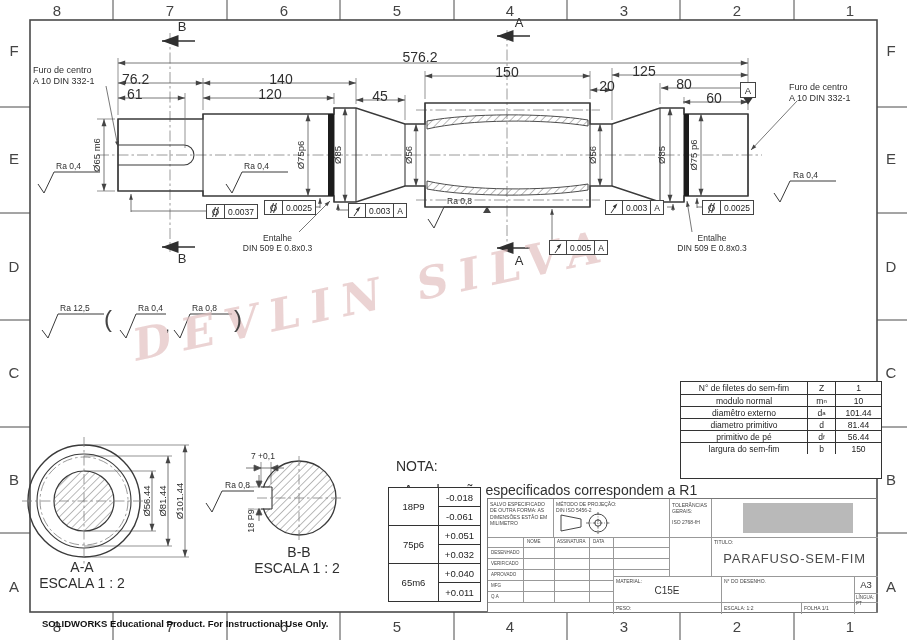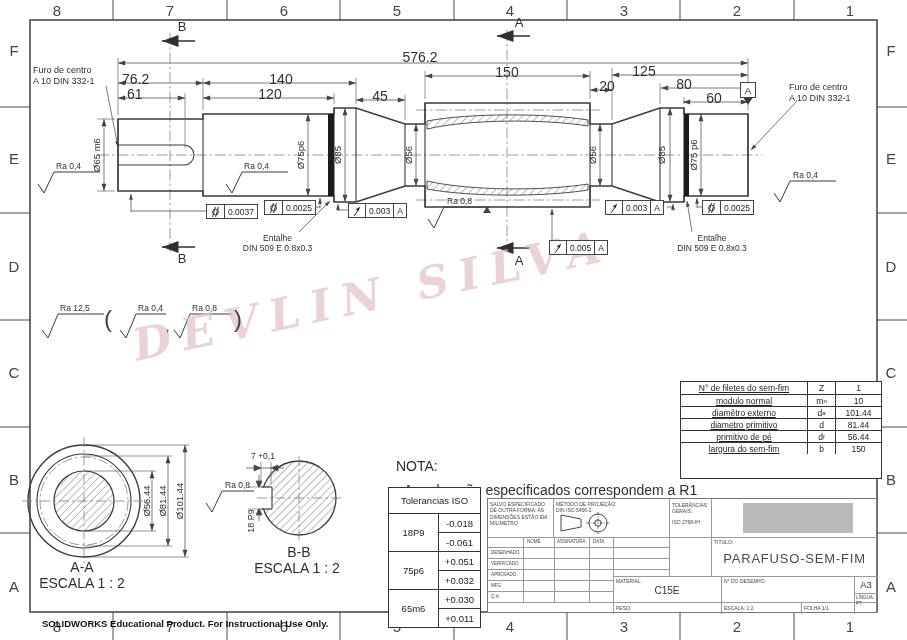--- a/index.html
+++ b/index.html
@@ -21,21 +21,21 @@
   .twoLine{text-align:center;white-space:nowrap;font-size:8.5px;line-height:1.2;}
   .watermark{position:absolute;z-index:2;left:128px;top:268px;width:500px;
        font-family:"DejaVu Serif",serif;font-style:italic;font-weight:bold;font-size:44px;
        letter-spacing:11px;color:#e3c1c1;opacity:.7;transform:rotate(-12deg);white-space:nowrap;}
   
   .wt{position:absolute;z-index:3;left:680px;top:381px;width:202px;height:98px;border:1.4px solid #333;
       display:grid;grid-template-rows:repeat(8,1fr);font-size:8.5px;color:#222;background:#fff;box-sizing:border-box;}
   .wt .r{display:grid;grid-template-columns:126px 28px 1fr;border-top:1px solid #333;min-height:0;}
   .wt .r:first-child{border-top:none;}
   .wt .c{display:flex;align-items:center;justify-content:center;border-left:1px solid #333;overflow:hidden;min-height:0;}
-  .wt .c:first-child{border-left:none;text-decoration:underline;}
+  .wt .c:first-child{border-left:none;}
   .wt sub{font-size:6px;line-height:1;}
   
   .tol{position:absolute;z-index:3;left:388px;top:487px;width:93px;border:1.4px solid #333;background:#fff;
        font-size:9.5px;color:#222;box-sizing:border-box;}
   .tol .hd{height:25px;display:flex;align-items:center;justify-content:center;border-bottom:1.4px solid #333;}
   .tol .grp{display:grid;grid-template-columns:50px 1fr;border-bottom:1.2px solid #333;}
   .tol .grp:last-child{border-bottom:none;}
   .tol .nm{display:flex;align-items:center;justify-content:center;border-right:1.2px solid #333;}
   .tol .vals div{height:18px;display:flex;align-items:center;justify-content:center;}
   .tol .vals div+div{border-top:1px solid #333;}
@@ -372,39 +372,38 @@
 
   <div class="t small" style="left:251px;top:451px">7 +0,1</div>
   <div class="vt" style="left:251px;top:521px;font-size:9px">18 P9</div>
   <div class="t cx" style="left:299px;top:544px">B-B</div>
   <div class="t cx" style="left:297px;top:560px">ESCALA  1 : 2</div>
 
   <div class="t" style="left:396px;top:458px">NOTA:</div>
   <div class="t" style="left:396px;top:482px">- Angulos não especificados correspondem a R1</div>
 
   <div class="tol">
-    <div class="hd">Tolerancias ISO</div>
     <div class="grp">
       <div class="nm">18P9</div>
       <div class="vals">
         <div>-0.018</div>
         <div>-0.061</div>
       </div>
     </div>
     <div class="grp">
       <div class="nm">75p6</div>
       <div class="vals">
         <div>+0.051</div>
         <div>+0.032</div>
       </div>
     </div>
     <div class="grp">
       <div class="nm">65m6</div>
       <div class="vals">
-        <div>+0.030</div>
+        <div>+0.040</div>
         <div>+0.011</div>
       </div>
     </div>
   </div>
 
   <div class="wt">
     <div class="r">
         <div class="c">N° de filetes do sem-fim</div>
         <div class="c">
           <span>Z</span>

